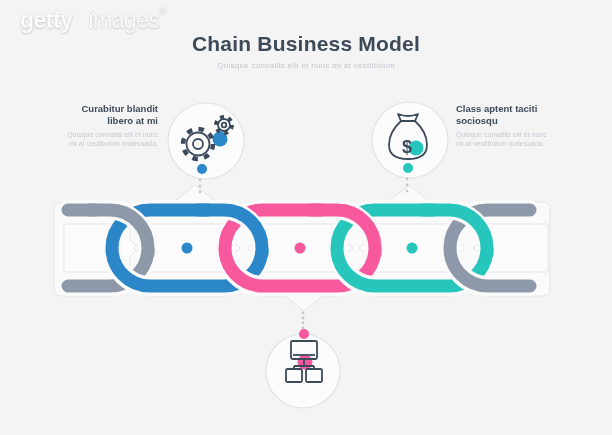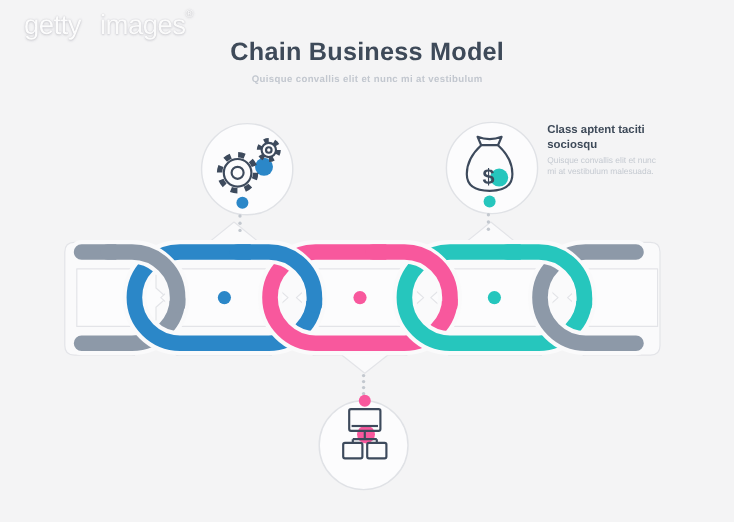--- a/index.html
+++ b/index.html
@@ -9,31 +9,31 @@
     font-family:"Liberation Sans",sans-serif;
   }
   .abs{position:absolute;}
   
   .wm{
     left:20px;top:6px;font-size:23px;letter-spacing:-.5px;
     color:rgba(255,255,255,.95);
     text-shadow:0 0 1px rgba(150,150,158,.55),0 1px 2px rgba(120,120,132,.30);
     user-select:none;
   }
-  .wm .b{font-weight:normal;}
+  .wm .b{font-weight:bold;}
   .wm .l{font-weight:normal;opacity:.95;margin-left:16px;}
   .wm sup{font-size:9px;vertical-align:14px;}
   
   .title{
     left:0;top:32px;width:612px;text-align:center;
     font-size:21px;font-weight:bold;color:#3e4a59;letter-spacing:.2px;
   }
   .subtitle{
     left:0;top:61px;width:612px;text-align:center;
-    font-size:8px;color:#c2c7cf;letter-spacing:.3px;font-weight:bold;
+    font-size:8px;color:#c2c7cf;letter-spacing:.3px;
   }
   
   .co{line-height:11px;}
   .co h3{margin:0;font-size:9.5px;font-weight:bold;color:#3e4a59;line-height:11.5px;}
   .co p{margin:4px 0 0 0;font-size:7px;color:#c5cad1;line-height:9px;}
   .co-left {left:60px; top:103px;width:98px;text-align:right;}
   .co-right{left:456px;top:103px;width:98px;text-align:left;}
   .co-bottom{left:348px;top:345px;width:106px;text-align:left;}
   svg{position:absolute;left:0;top:0;}
 </style>
@@ -145,18 +145,22 @@
     <g fill="none" stroke="#3d4a5c" stroke-width="1.8" stroke-linejoin="round">
       <circle cx="305" cy="362" r="7.5" fill="#f8589d" stroke="none"></circle>
       <rect x="291" y="341" width="26" height="18" rx="1.5"></rect>
       <path d="M 293,355 H 315"></path>
       <path d="M 304,359 V 366 M 294,366 H 314 M 294,366 V 369 M 314,366 V 369"></path>
       <rect x="286" y="369" width="16" height="13" rx="1.5"></rect>
       <rect x="306" y="369" width="16" height="13" rx="1.5"></rect>
     </g>
   </svg>
 
+  <div class="abs co co-left">
+    <h3>Curabitur blandit libero at mi</h3>
+    <p>Quisque convallis elit et nunc mi at vestibulum malesuada.</p>
+  </div>
   <div class="abs co co-right">
     <h3>Class aptent taciti sociosqu</h3>
     <p>Quisque convallis elit et nunc mi at vestibulum malesuada.</p>
   </div>
 
 </div>
 
 </body></html>

